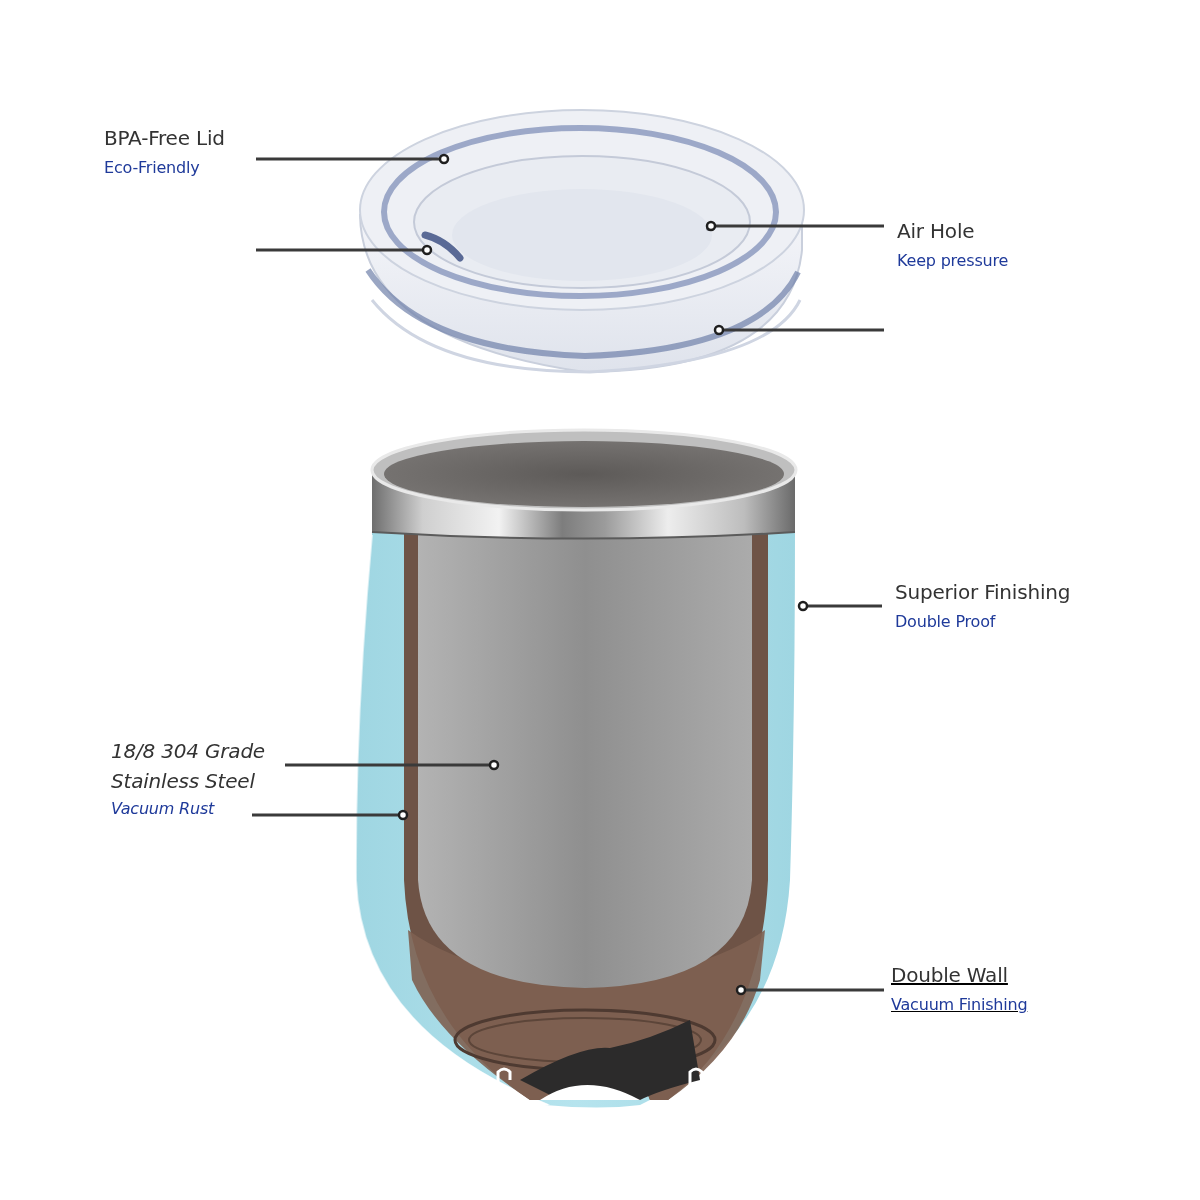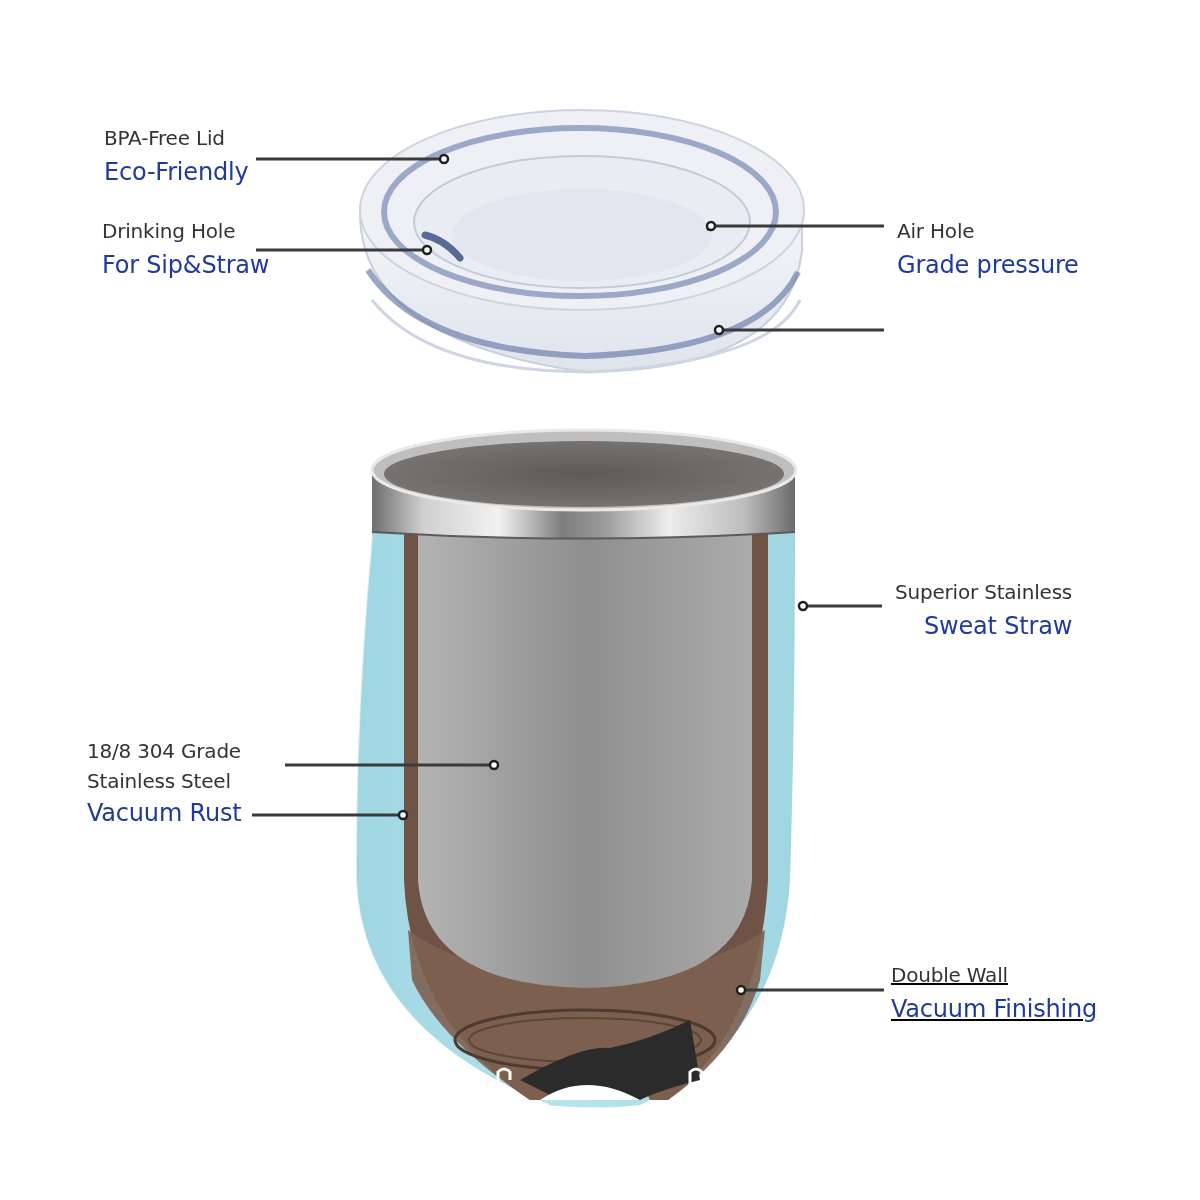--- a/index.html
+++ b/index.html
@@ -17,32 +17,31 @@
     .callout .title {
       display: block;
       color: #333333;
       font-size: 20px;
       letter-spacing: -0.2px;
       margin-bottom: 12px;
     }
     .callout .subtitle {
       display: block;
       color: #1f3a9a;
-      font-size: 24px;
+      font-size: 16px;
       letter-spacing: -0.2px;
-      text-align: right;
     }
     .callout .title + .title { margin-top: 0; }
 
     #c-bpa      { left: 104px; top: 128px; }
     #c-drink    { left: 102px; top: 221px; }
     #c-air      { left: 897px; top: 190px; margin-top: 31px; }
     #c-gasket   { left: 897px; top: 306px; }
     #c-finish   { left: 895px; top: 582px; }
-    #c-steel    { left: 87px; top: 741px; }
+    #c-steel    { left: 111px; top: 741px; font-style: italic; }
     #c-double   { left: 891px; top: 965px; text-decoration: underline; }
 
     #c-steel .title { margin-bottom: 10px; }
   </style>
 </head>
 <body>
 
 <div class="stage">
 
   <svg class="illustration" viewBox="0 0 1200 1200" xmlns="http://www.w3.org/2000/svg">
@@ -155,34 +154,30 @@
       <circle cx="403" cy="815" r="4"></circle>
       <circle cx="741" cy="990" r="4"></circle>
     </g>
   </svg>
 
   <div class="callout" id="c-bpa">
     <span class="title">BPA-Free Lid</span>
     <span class="subtitle">Eco-Friendly</span>
   </div>
 
-  <div class="callout" id="c-drink">
-    <span class="title">Drinking Hole</span>
-    <span class="subtitle">For Sip&amp;Straw</span>
-  </div>
 
   <div class="callout" id="c-air">
     <span class="title">Air Hole</span>
-    <span class="subtitle">Grade pressure</span>
+    <span class="subtitle">Keep pressure</span>
   </div>
 
 
   <div class="callout" id="c-finish">
-    <span class="title">Superior Stainless</span>
-    <span class="subtitle">Sweat Straw</span>
+    <span class="title">Superior Finishing</span>
+    <span class="subtitle">Double Proof</span>
   </div>
 
   <div class="callout" id="c-steel">
     <span class="title">18/8 304 Grade</span>
     <span class="title">Stainless Steel</span>
     <span class="subtitle">Vacuum Rust</span>
   </div>
 
   <div class="callout" id="c-double">
     <span class="title">Double Wall</span>

